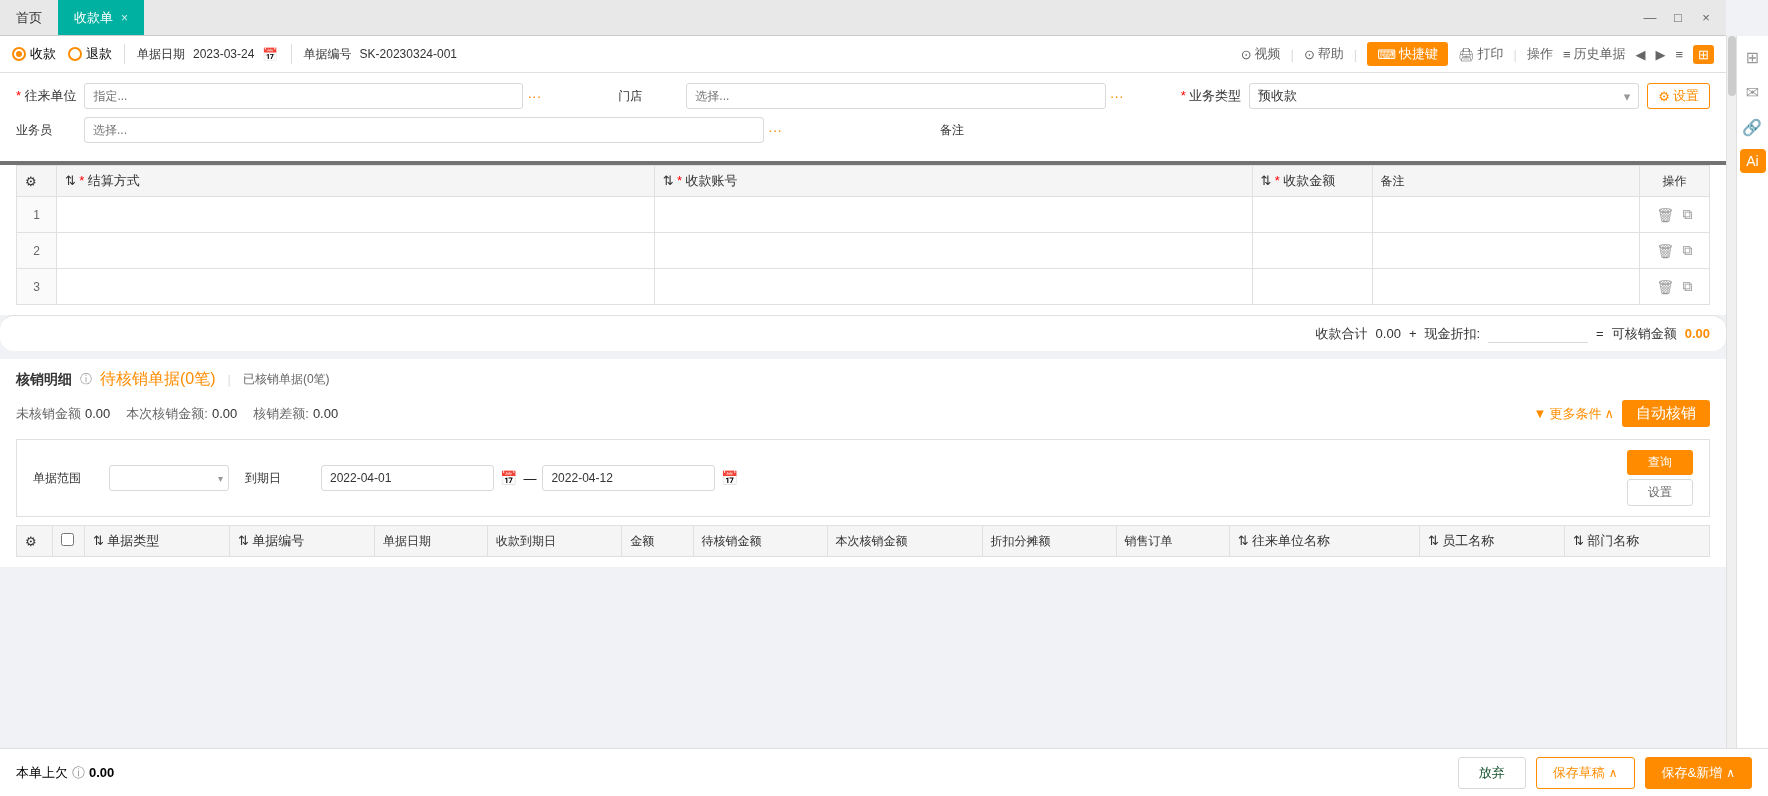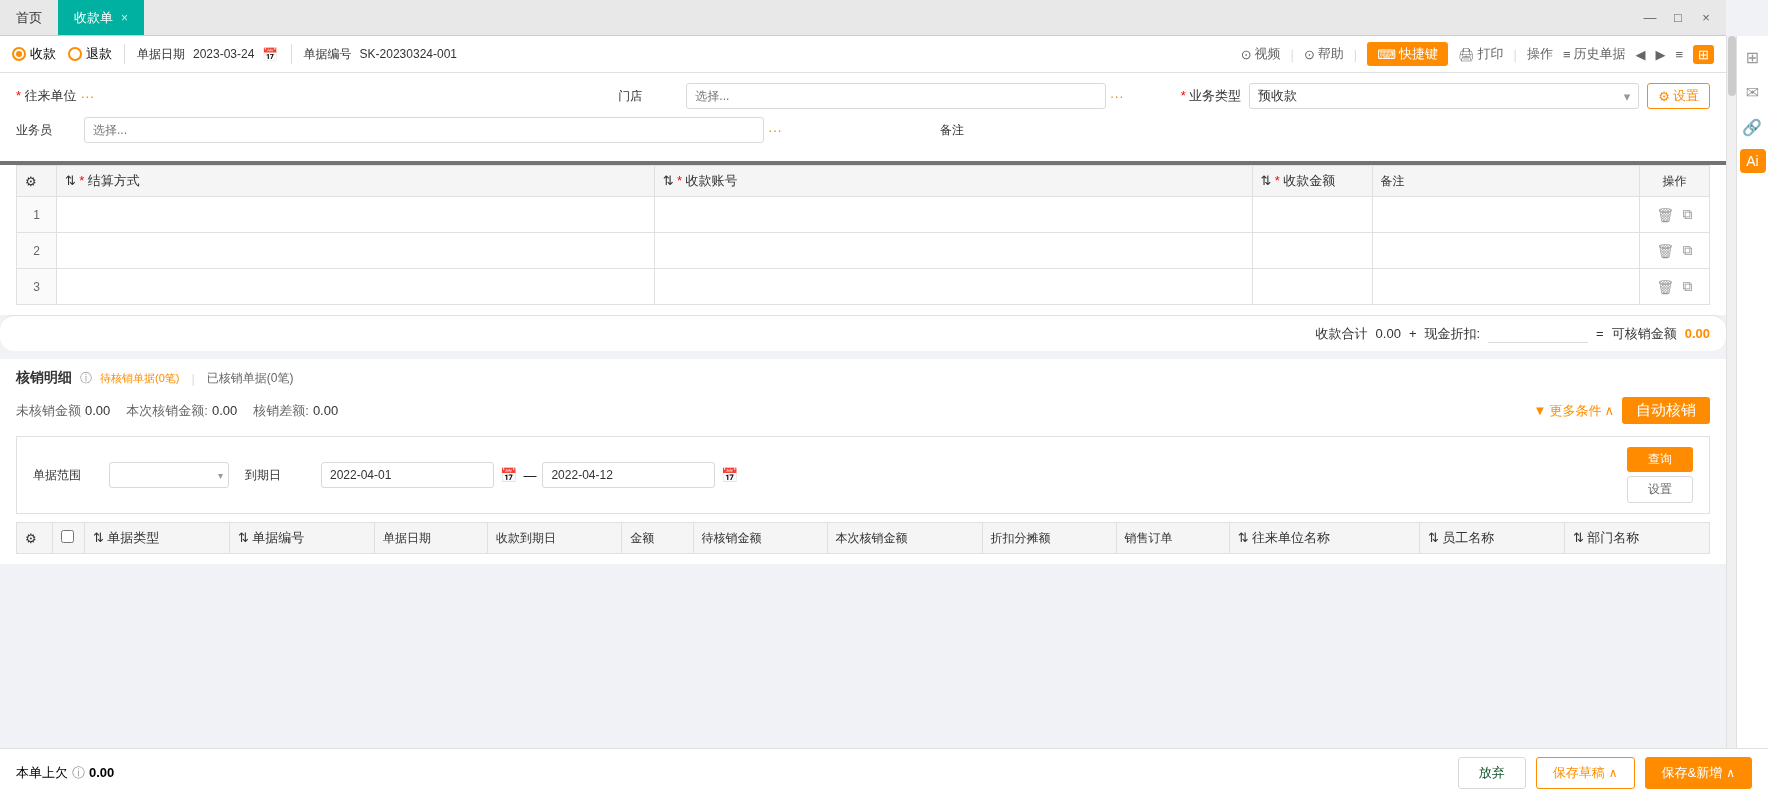--- a/index.html
+++ b/index.html
@@ -106,21 +106,21 @@
     .summary-input {
       border: none; border-bottom: 1px solid #d9d9d9; width: 100px;
       font-size: 12px; outline: none; text-align: right; padding: 2px 4px;
     }
 
     
     .verify-section { background: #fff; margin-top: 8px; padding: 10px 16px; }
     .verify-title { display: flex; align-items: center; gap: 8px; margin-bottom: 10px; }
     .verify-title-text { font-size: 14px; font-weight: 600; color: #333; }
     .verify-info-icon { color: #999; font-size: 12px; cursor: pointer; }
-    .verify-tab { color: #ff8c00; font-size: 11px; cursor: pointer; }
+    .verify-tab { color: #ff8c00; font-size: 16px; cursor: pointer; }
     .verify-tab-divider { color: #ddd; margin: 0 4px; }
     .verify-stats { display: flex; gap: 16px; margin-bottom: 12px; font-size: 12px; }
     .stat-item { display: flex; align-items: center; gap: 4px; }
     .stat-label { color: #666; }
     .stat-value { color: #333; font-weight: 500; }
 
     
     .filter-row {
       display: flex; align-items: center; justify-content: flex-end;
       gap: 8px; margin-bottom: 8px;
@@ -311,20 +311,21 @@
   </div>
 
   <div class="form-section">
     <div class="form-row">
 
       <div class="form-field" style="flex:2;">
         <span class="form-label">
           <span style="color:#f00">*</span>
           <span>往来单位</span>
         </span>
+        <input type="text" class="form-input" style="margin-left: 8px; color: rgb(153, 153, 153);" placeholder="指定...">
         <span class="more-btn">···</span>
       </div>
       <div style="flex:0.2"></div>
 
       <div class="form-field" style="flex:2;">
         <span class="form-label" style="margin-left:20px;">门店</span>
         <input type="text" class="form-input" style="margin-left: 8px; color: rgb(153, 153, 153);" placeholder="选择...">
         <span class="more-btn">···</span>
       </div>
       <div style="flex:0.2"></div>

